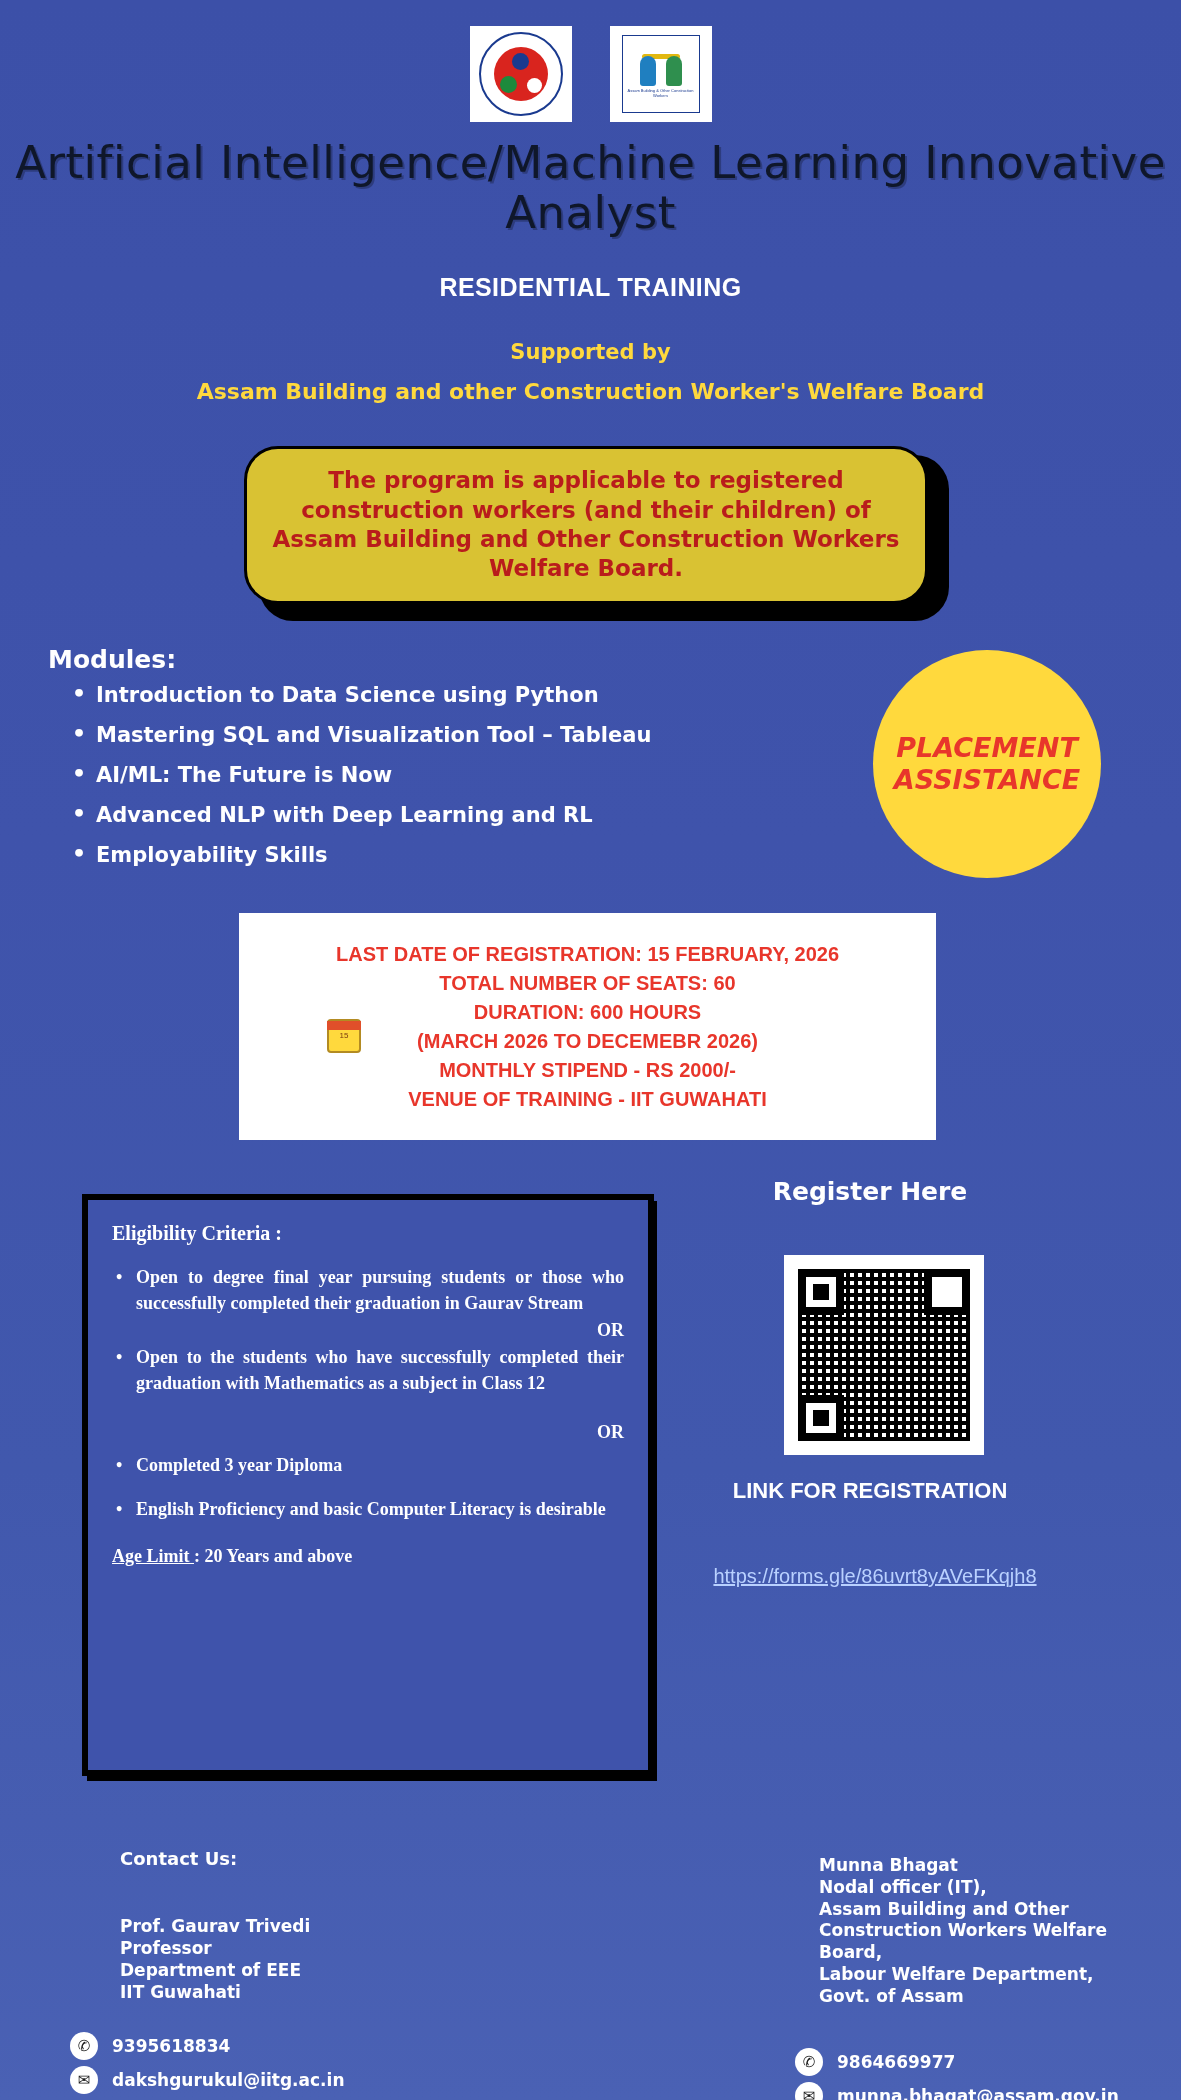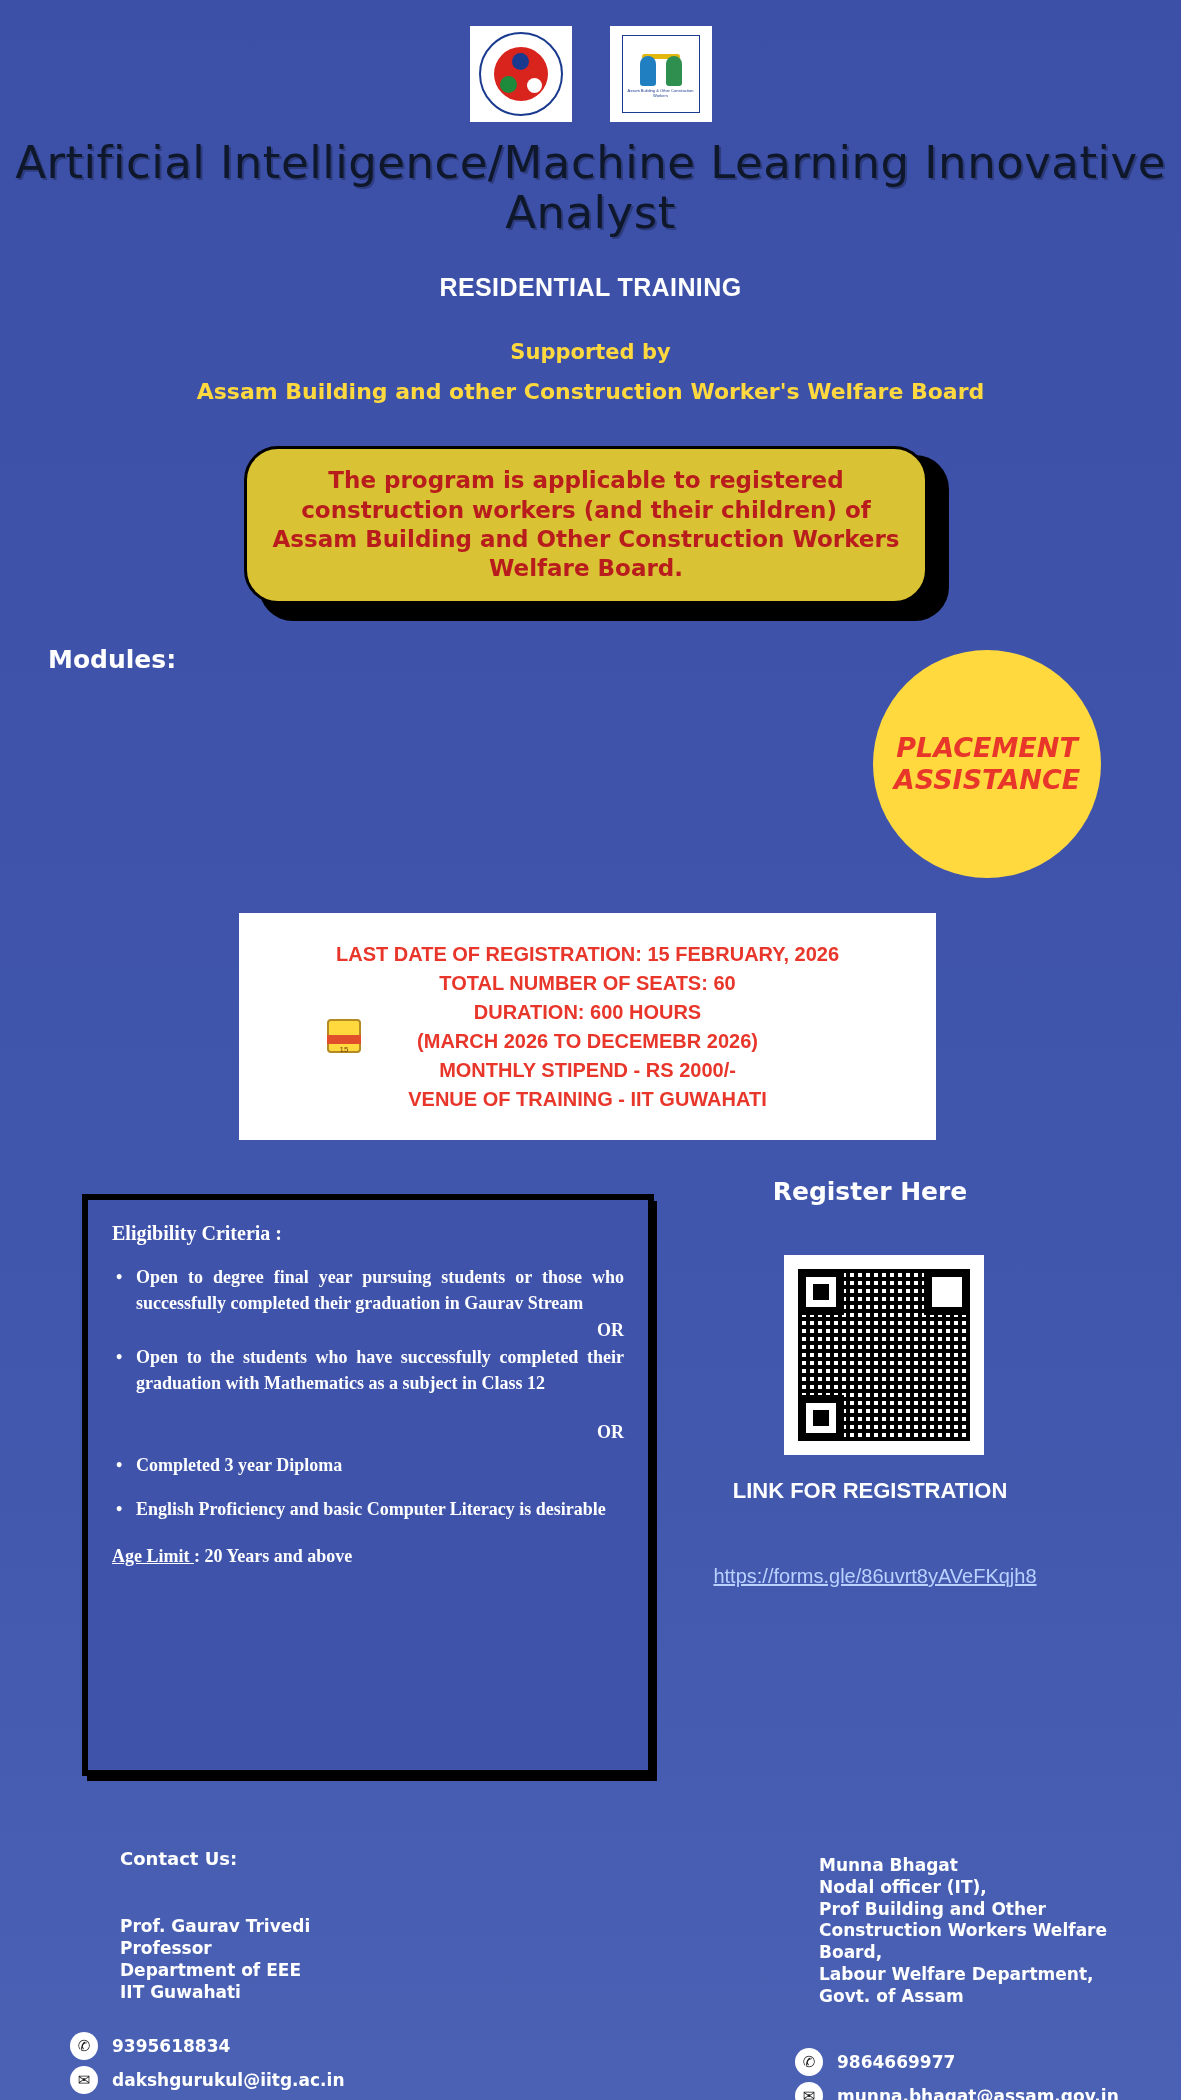--- a/index.html
+++ b/index.html
@@ -286,21 +286,21 @@
     top: 106px;
     width: 34px;
     height: 34px;
     background: #ffd93d;
     border: 2px solid #b38b22;
     border-radius: 4px;
     box-sizing: border-box;
     font-size: 8px;
     color: #7a3b10;
     text-align: center;
-    padding-top: 16px;
+    padding-top: 2px;
     line-height: 1.1;
   }
   .cal-icon .cal-top {
     background: #e04f2a;
     color: #fff;
     font-size: 6px;
     margin: -2px -2px 2px -2px;
     padding: 1px 0;
   }
 
@@ -538,20 +538,27 @@
   <div class="subtitle">RESIDENTIAL TRAINING</div>
   <div class="supported-by">Supported by</div>
   <div class="board-line">Assam Building and other Construction Worker's Welfare Board</div>
 
   <div class="callout-shadow"></div>
   <div class="callout">
     <div class="callout-text">The program is applicable to registered construction workers (and their children) of Assam Building and Other Construction Workers Welfare Board.</div>
   </div>
 
   <div class="modules-head">Modules:</div>
+  <ul class="modules-list">
+    <li>Introduction to Data Science using Python</li>
+    <li>Mastering SQL and Visualization Tool – Tableau</li>
+    <li>AI/ML: The Future is Now</li>
+    <li>Advanced NLP with Deep Learning and RL</li>
+    <li>Employability Skills</li>
+  </ul>
 
   <div class="placement">
     <span>PLACEMENT ASSISTANCE</span>
   </div>
 
   <div class="infobox">
     <div class="cal-icon">
       <div class="cal-top">&nbsp;</div>
       <div>15</div>
     </div>
@@ -615,21 +622,21 @@
     </div>
     <div class="crow">
       <span class="icon-circle">✉</span>
       <span class="ctext">dakshgurukul@iitg.ac.in</span>
     </div>
   </div>
 
   <div class="contact-right">
     <div>Munna Bhagat</div>
     <div>Nodal officer (IT),</div>
-    <div>Prof Building and Other</div>
+    <div>Assam Building and Other</div>
     <div>Construction Workers Welfare</div>
     <div>Board,</div>
     <div>Labour Welfare Department,</div>
     <div>Govt. of Assam</div>
   </div>
 
   <div class="contact-rows right">
     <div class="crow">
       <span class="icon-circle">✆</span>
       <span class="ctext">9864669977</span>

